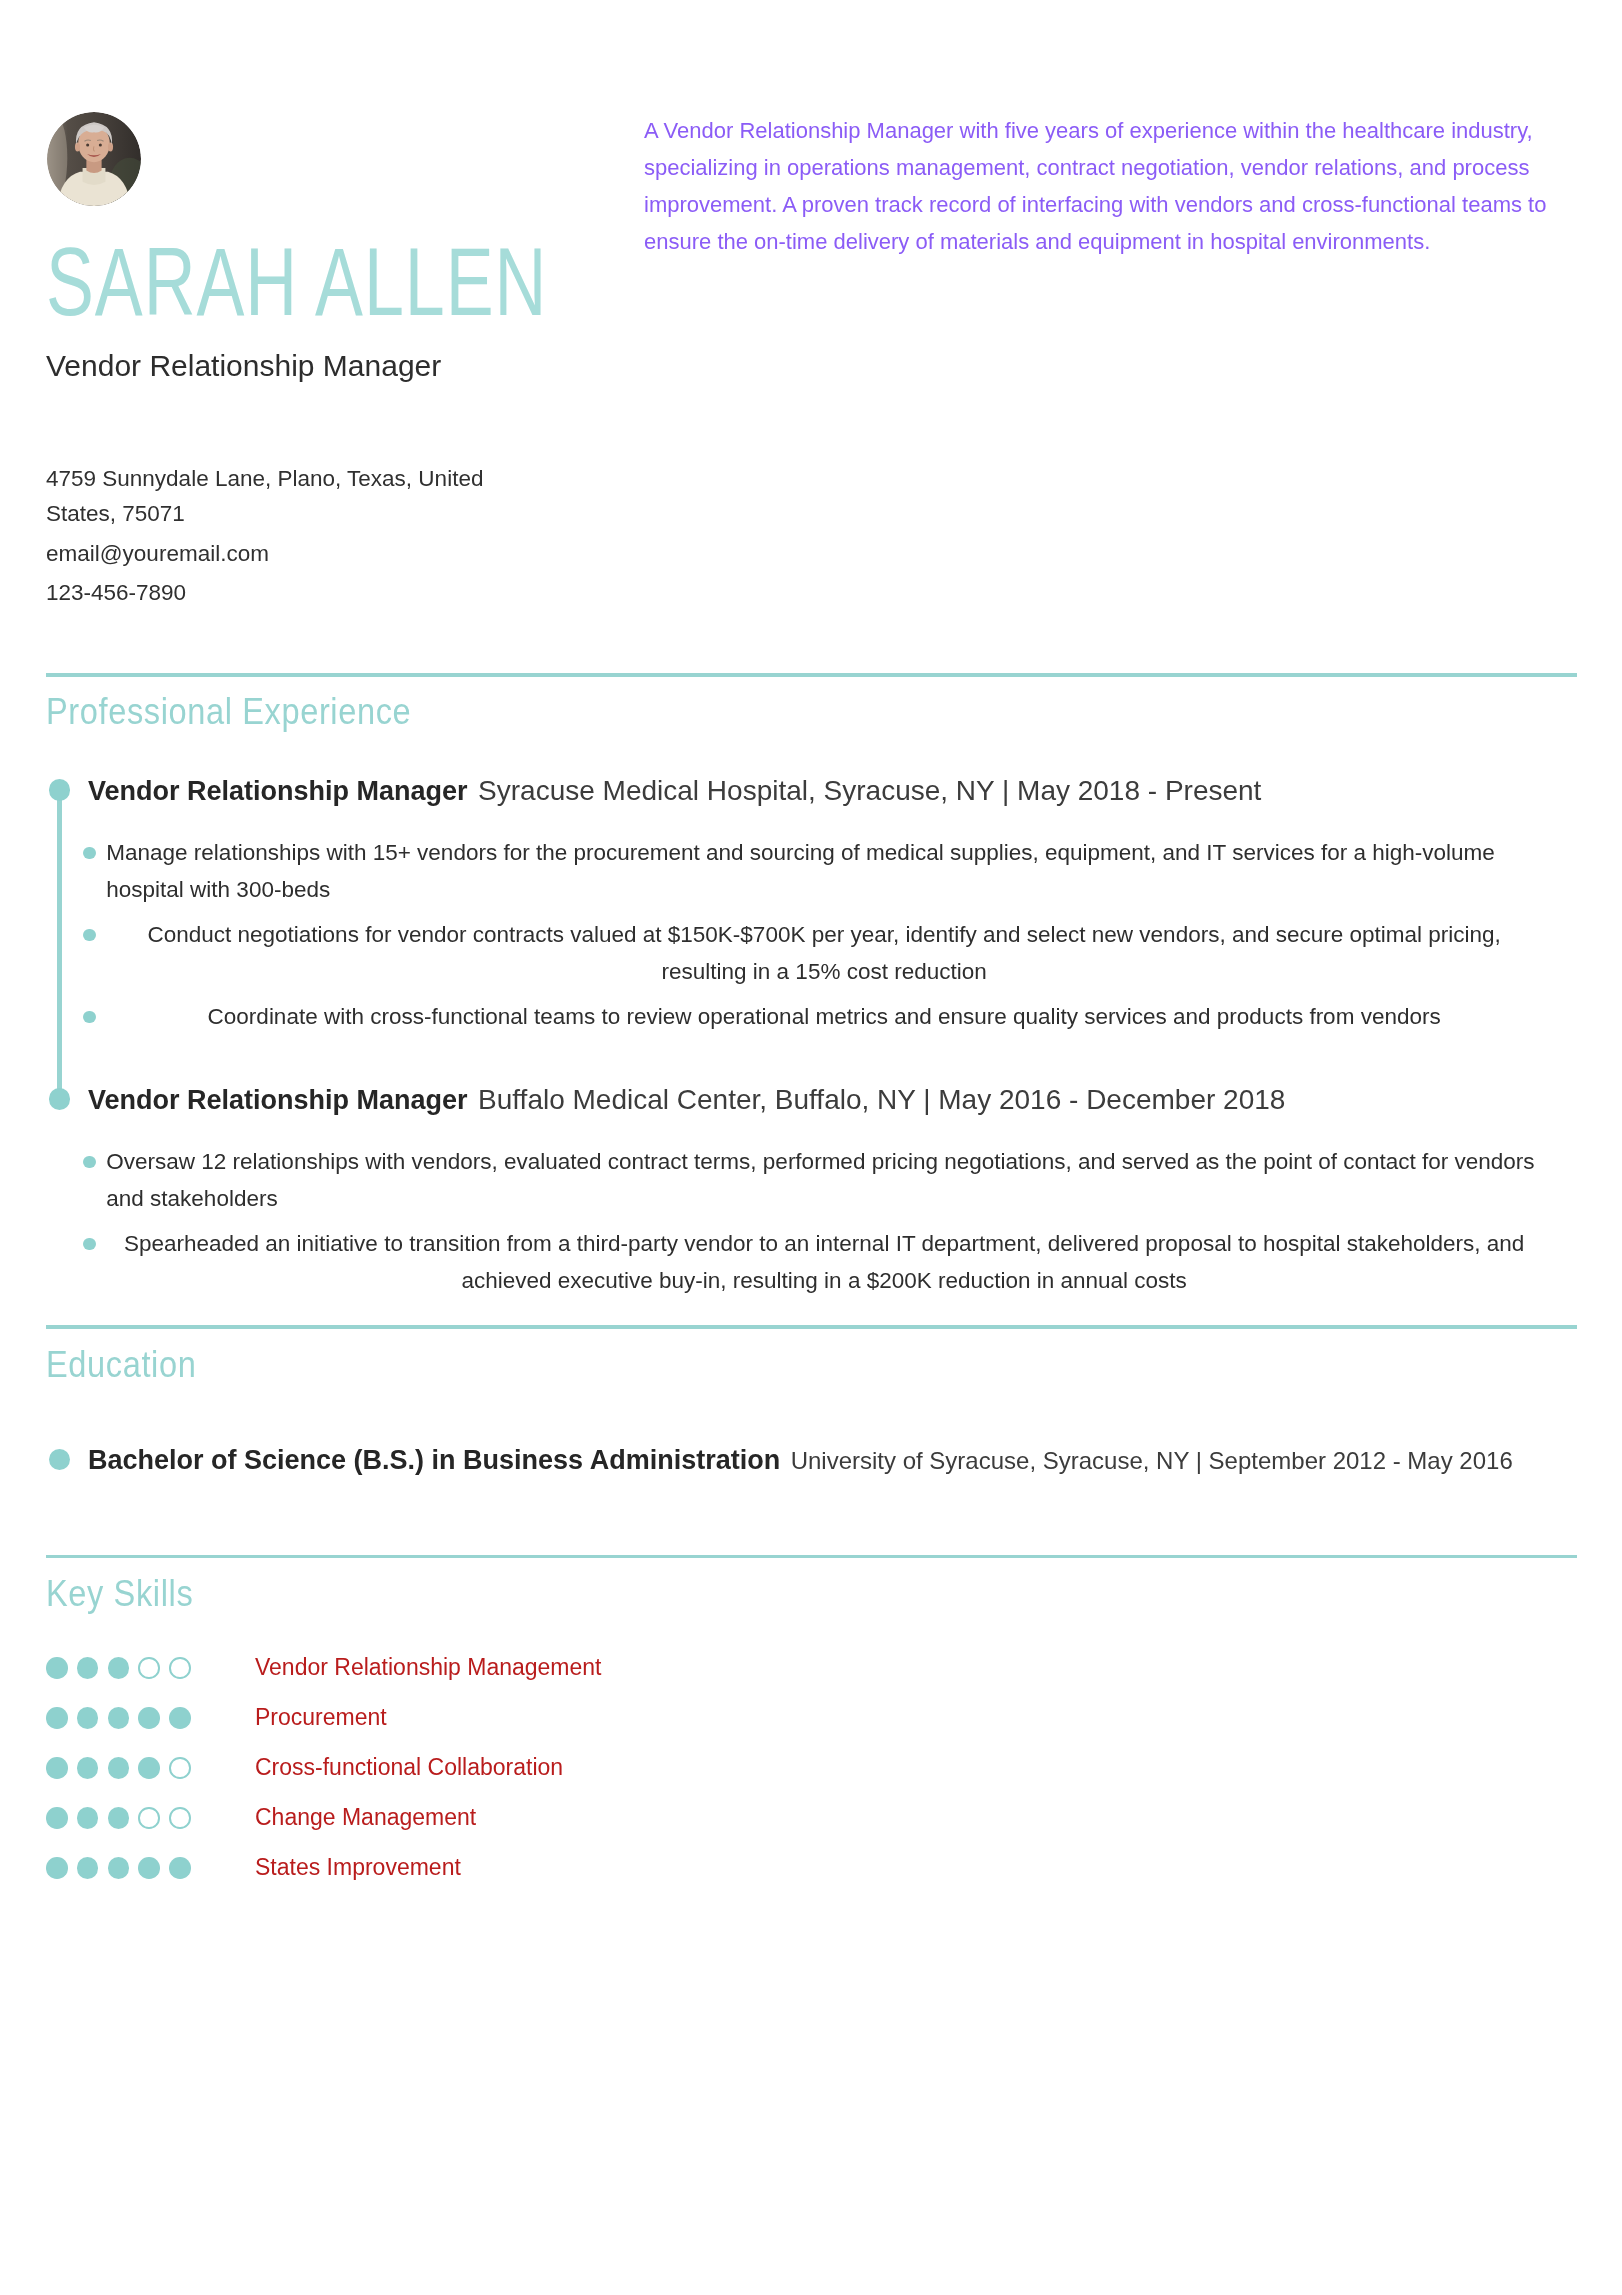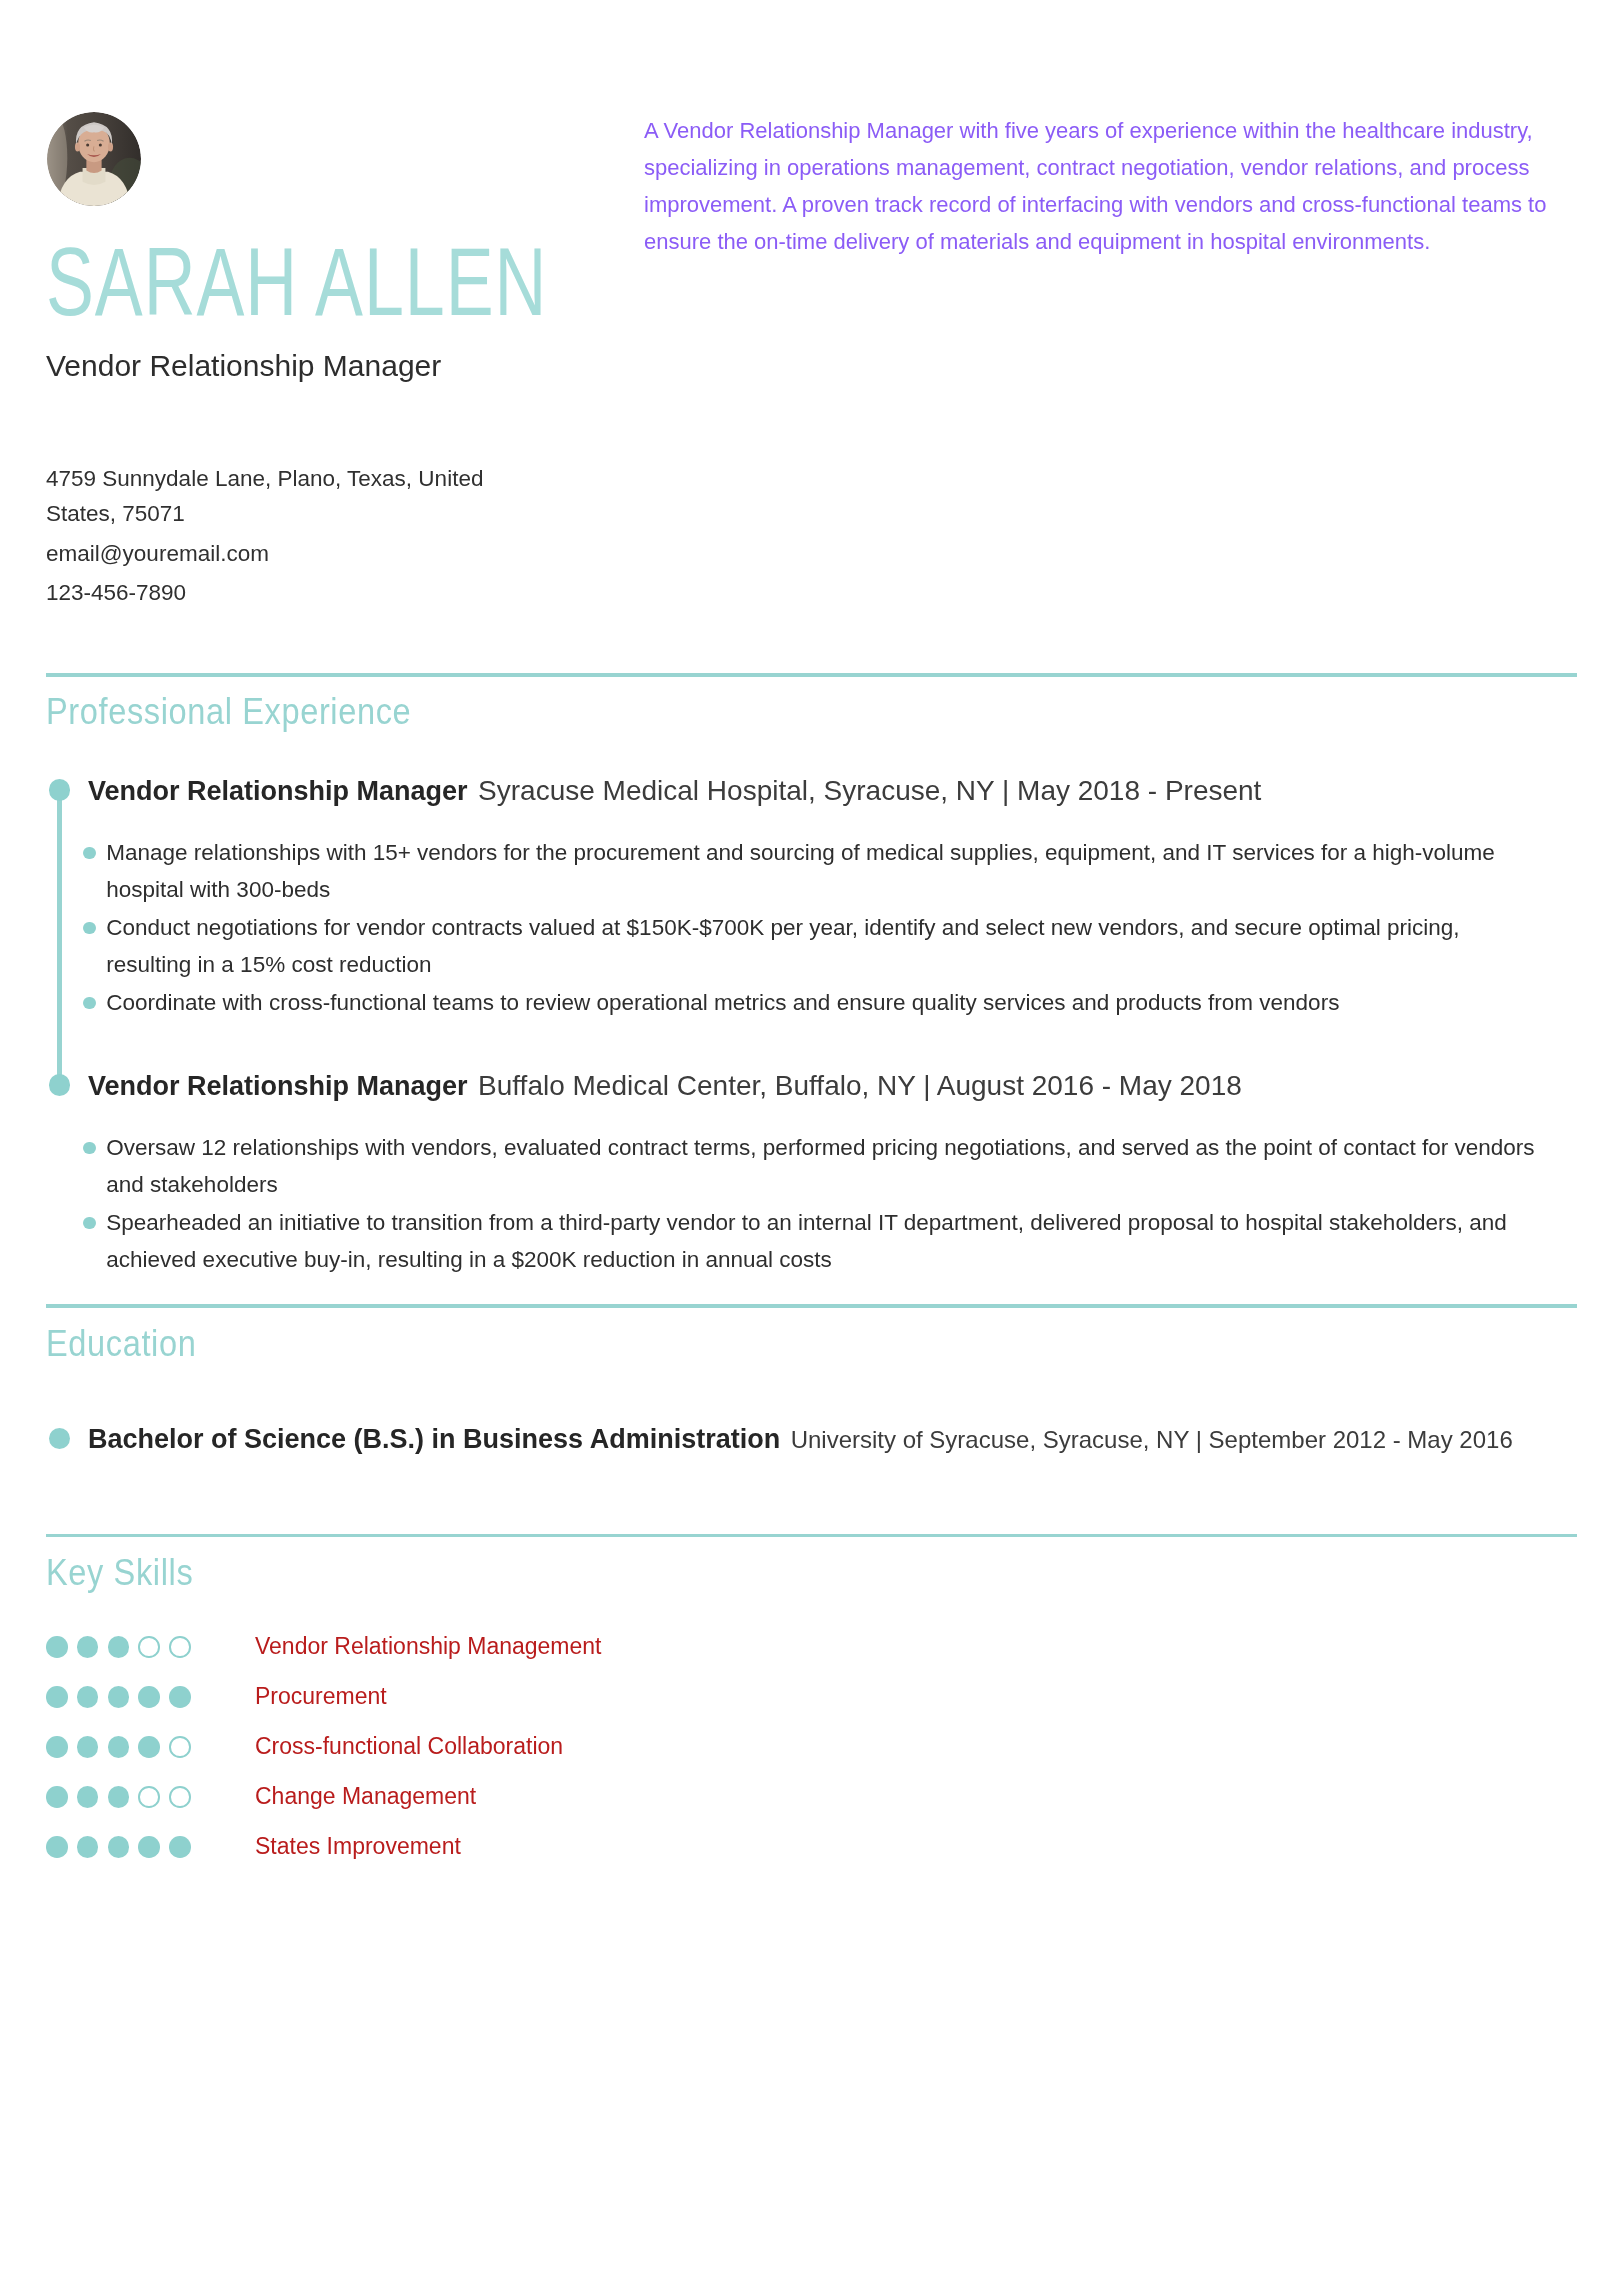--- a/index.html
+++ b/index.html
@@ -54,21 +54,21 @@
     content:"";position:absolute;left:11px;top:19.6px;width:4.6px;
     height:calc(100% + 45px);
     background:var(--accent);
   }
   .tdot{position:absolute;left:2.6px;top:5.2px;width:21.6px;height:21.6px;border-radius:50%;background:var(--dot);z-index:1;}
   .job-header{font-size:27px;line-height:33px;}
   .job-title{font-weight:700;color:#262626;}
   .job-meta{font-size:28px;color:var(--meta);margin-left:10.5px;}
   .job-bullets{list-style:none;margin:26px 0 0;}
   .job-bullets li{position:relative;padding-left:18.3px;font-size:22.5px;line-height:37px;color:#2e2e2e;max-width:1454px;}
-  .job-bullets li + li{margin-top:1px;}
+  .job-bullets li + li{margin-top:8px;text-align:center;}
   .bdot{position:absolute;left:-4.6px;top:12.4px;width:12.4px;height:12.4px;border-radius:50%;background:var(--dot);}
 
   
   .section-education{margin-top:26px;}
   .edu-row{position:relative;margin-top:59px;padding-left:42px;font-size:27px;line-height:33px;white-space:nowrap;}
   .degree{font-weight:700;color:#262626;}
   .edu-meta{font-size:24px;color:var(--meta);margin-left:10.5px;}
 
   
   .section-skills{margin-top:78px;}
@@ -155,21 +155,21 @@
               </li>
             <li>
                 <span class="bdot"></span>
                 <span class="btext">Coordinate with cross-functional teams to review operational metrics and ensure quality services and products from vendors</span>
               </li>
           </ul>
         </div>
         <div class="job">
           <span class="tdot"></span>
           <div class="job-header">
-            <span class="job-title">Vendor Relationship Manager</span><span class="job-meta">Buffalo Medical Center, Buffalo, NY | August 2016 - May 2018</span>
+            <span class="job-title">Vendor Relationship Manager</span><span class="job-meta">Buffalo Medical Center, Buffalo, NY | May 2016 - December 2018</span>
           </div>
           <ul class="job-bullets">
 
           <li>
                 <span class="bdot"></span>
                 <span class="btext">Oversaw 12 relationships with vendors, evaluated contract terms, performed pricing negotiations, and served as the point of contact for vendors and stakeholders</span>
               </li>
             <li>
                 <span class="bdot"></span>
                 <span class="btext">Spearheaded an initiative to transition from a third-party vendor to an internal IT department, delivered proposal to hospital stakeholders, and achieved executive buy-in, resulting in a $200K reduction in annual costs</span>

